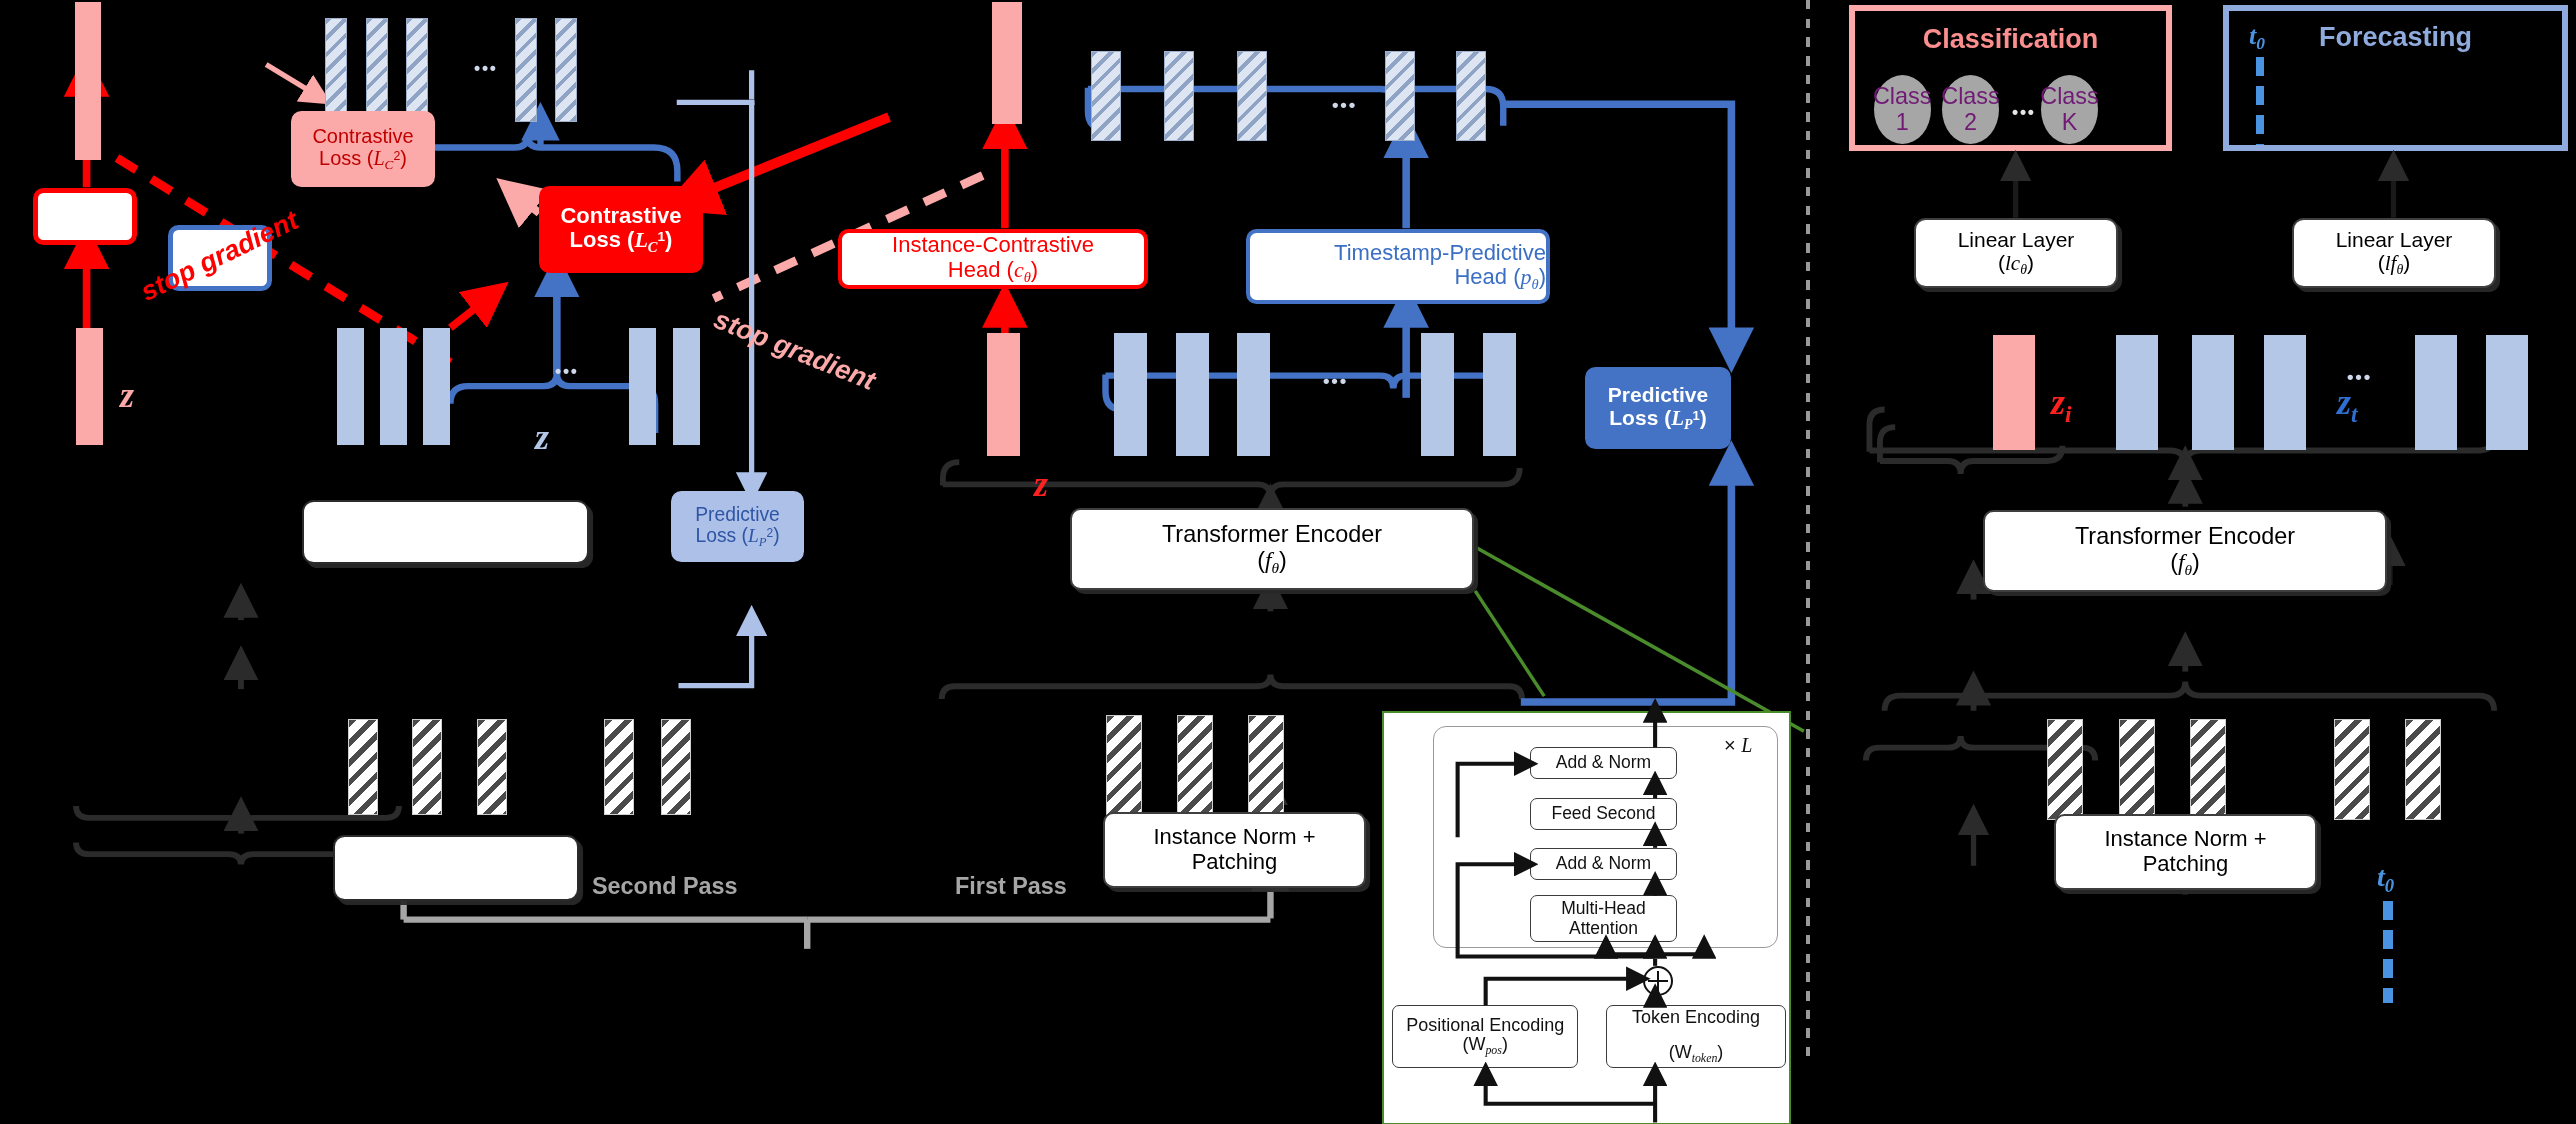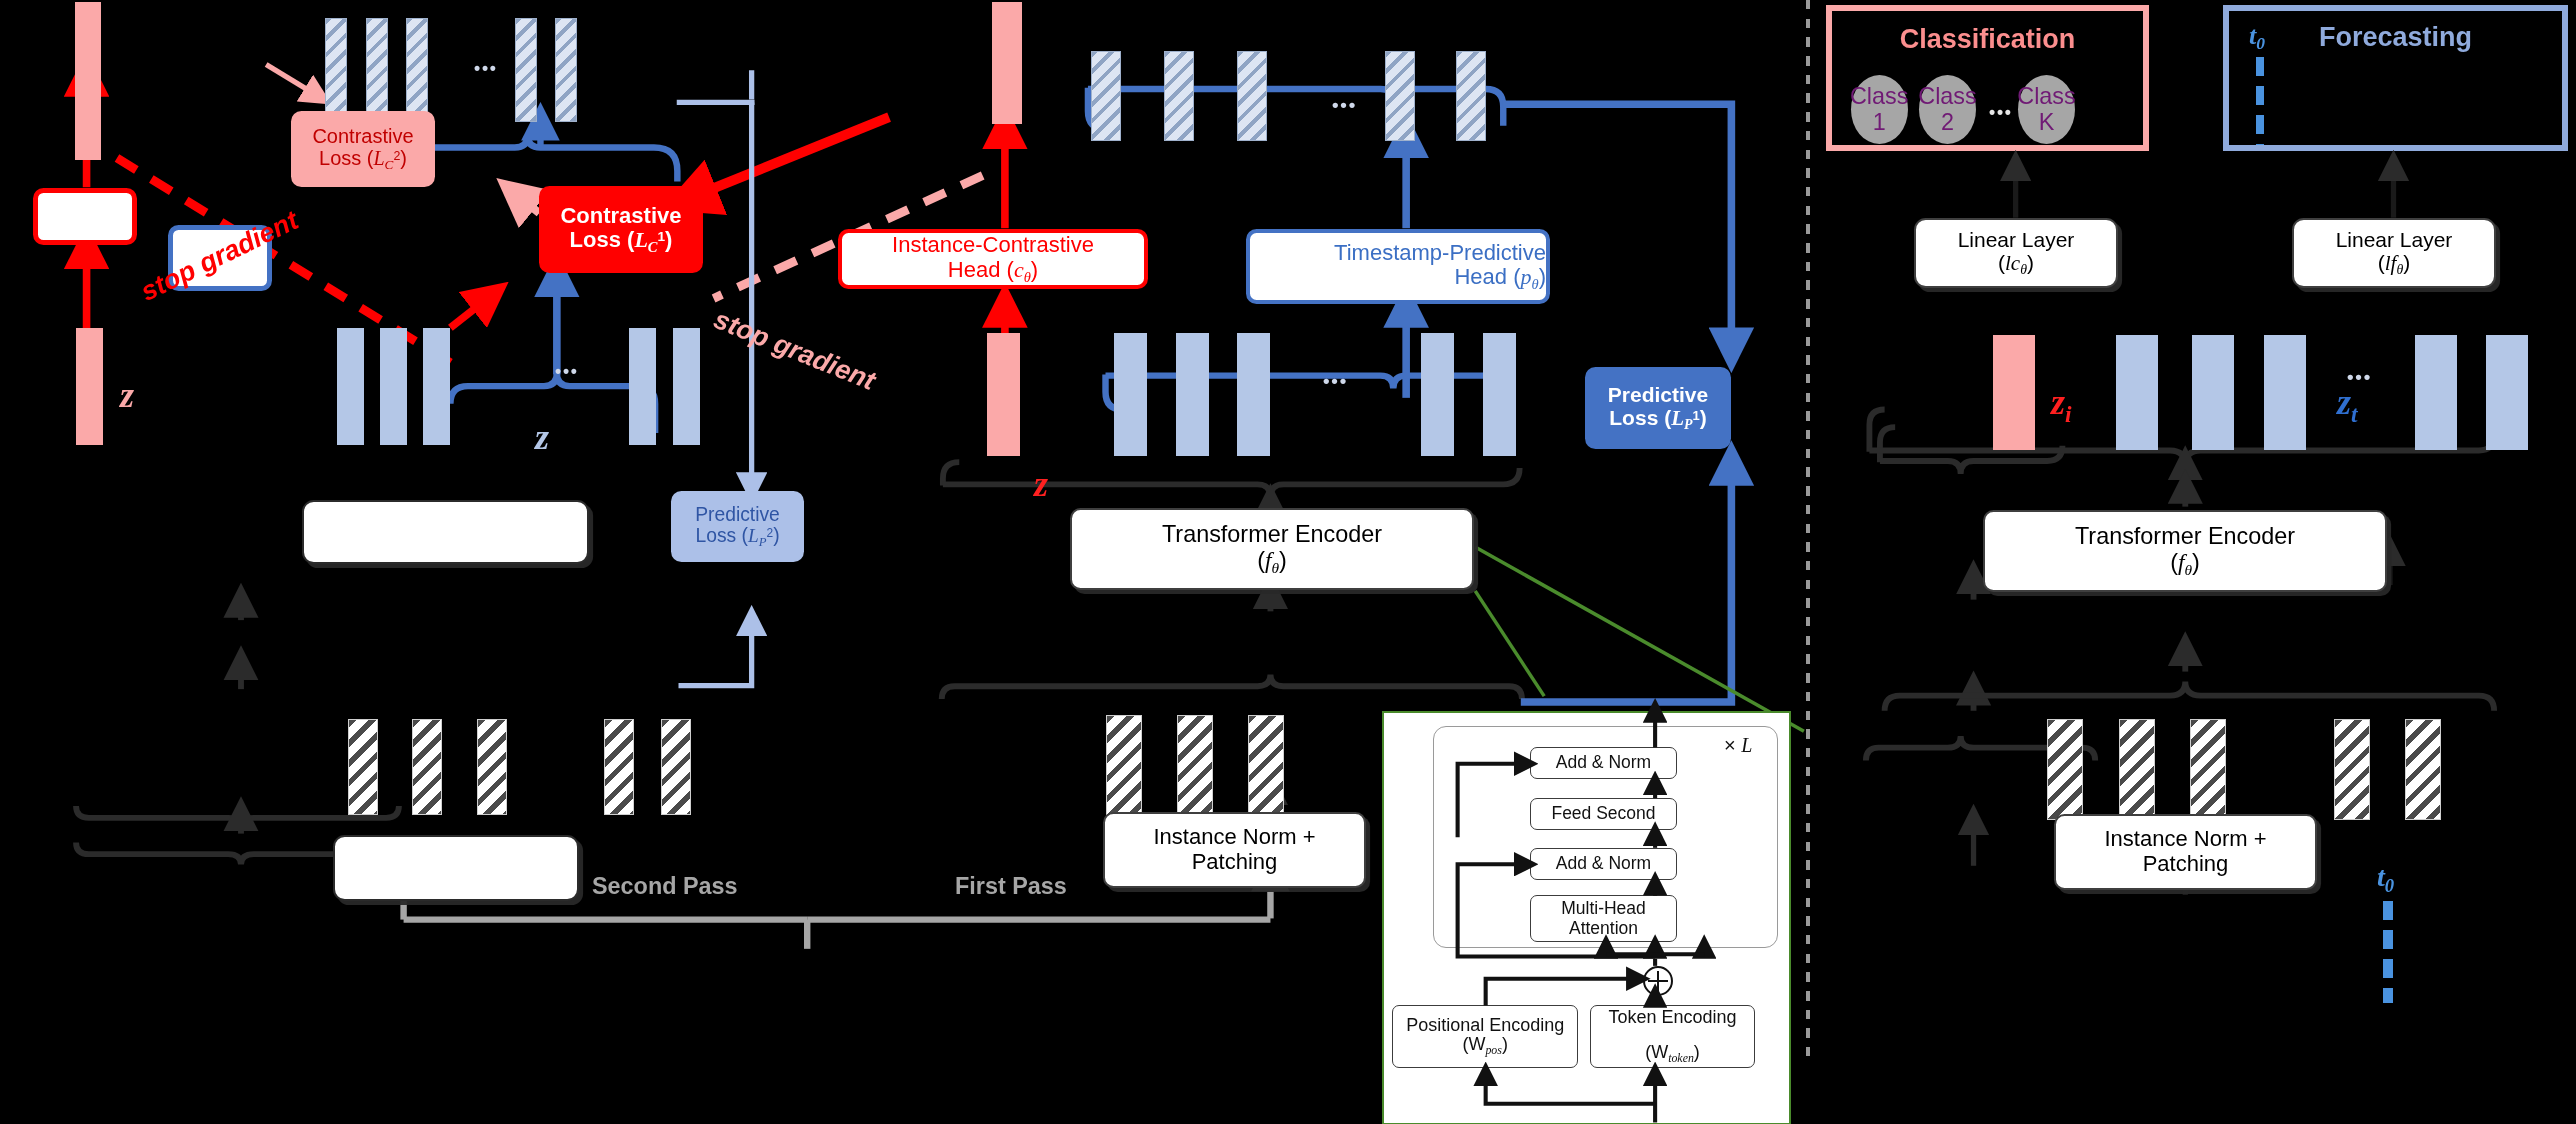--- a/index.html
+++ b/index.html
@@ -53,21 +53,21 @@
   .sg{color:#ff0000;font-weight:bold;font-style:italic;font-size:27px;}
   .sg-pink{color:#fba9a9;font-weight:bold;font-style:italic;font-size:27px;}
 
   .it{font-family:"Liberation Serif",serif;font-style:italic;}
   .sub{font-size:.66em;vertical-align:-.32em;font-style:italic;
        font-family:"Liberation Serif",serif;}
   .sup{font-size:.62em;vertical-align:.42em;}
 
   
   .panel{position:absolute;box-sizing:border-box;background:#000;}
-  .panel-red{border:6.4px solid #fba9a9;}
+  .panel-red{border:6.4px solid #fba9a9;margin-left:23px;}
   .panel-blue{border:6.4px solid #8faadc;}
   .panel-title{position:absolute;white-space:nowrap;font-weight:bold;}
   .cls-circle{position:absolute;border-radius:50%;background:#a6a6a6;color:#701a75;
               display:flex;flex-direction:column;align-items:center;
               justify-content:center;font-size:23.4px;line-height:1.12;}
   .t0-dash{position:absolute;background:
       repeating-linear-gradient(to bottom,#4a93e0 0 18.7px,transparent 18.7px 29px);}
 
   
   .detail{position:absolute;background:#fff;border:2.9px solid #4a8b2c;box-sizing:border-box;}
@@ -345,21 +345,21 @@
     </div>
 
     <div class="oplus" style="left:259px;top:253px;width:26px;height:26px;"></div>
 
     <div class="d-box" style="left:8.2px;top:292px;width:186px;height:63px;font-size:18px;">
       <span class="l1">Positional Encoding</span>
       <span class="l2">
         <span>(W</span><span class="sub">pos</span><span>)</span>
       </span>
     </div>
-    <div class="d-box" style="left:206px;top:292px;width:165px;height:63px;font-size:18px;gap:16px;">
+    <div class="d-box" style="left:222px;top:292px;width:180px;height:63px;font-size:18px;gap:16px;">
       <span class="l1">Token Encoding</span>
       <span class="l2">
         <span>(W</span><span class="sub">token</span><span>)</span>
       </span>
     </div>
 
     <svg width="409" height="414" viewBox="0 0 700 707">
       <defs>
         <marker id="ah-k" markerWidth="6" markerHeight="6" refX="3.1" refY="3" orient="auto">
           <path d="M0,0 L6,3 L0,6 z" fill="#111"></path>

